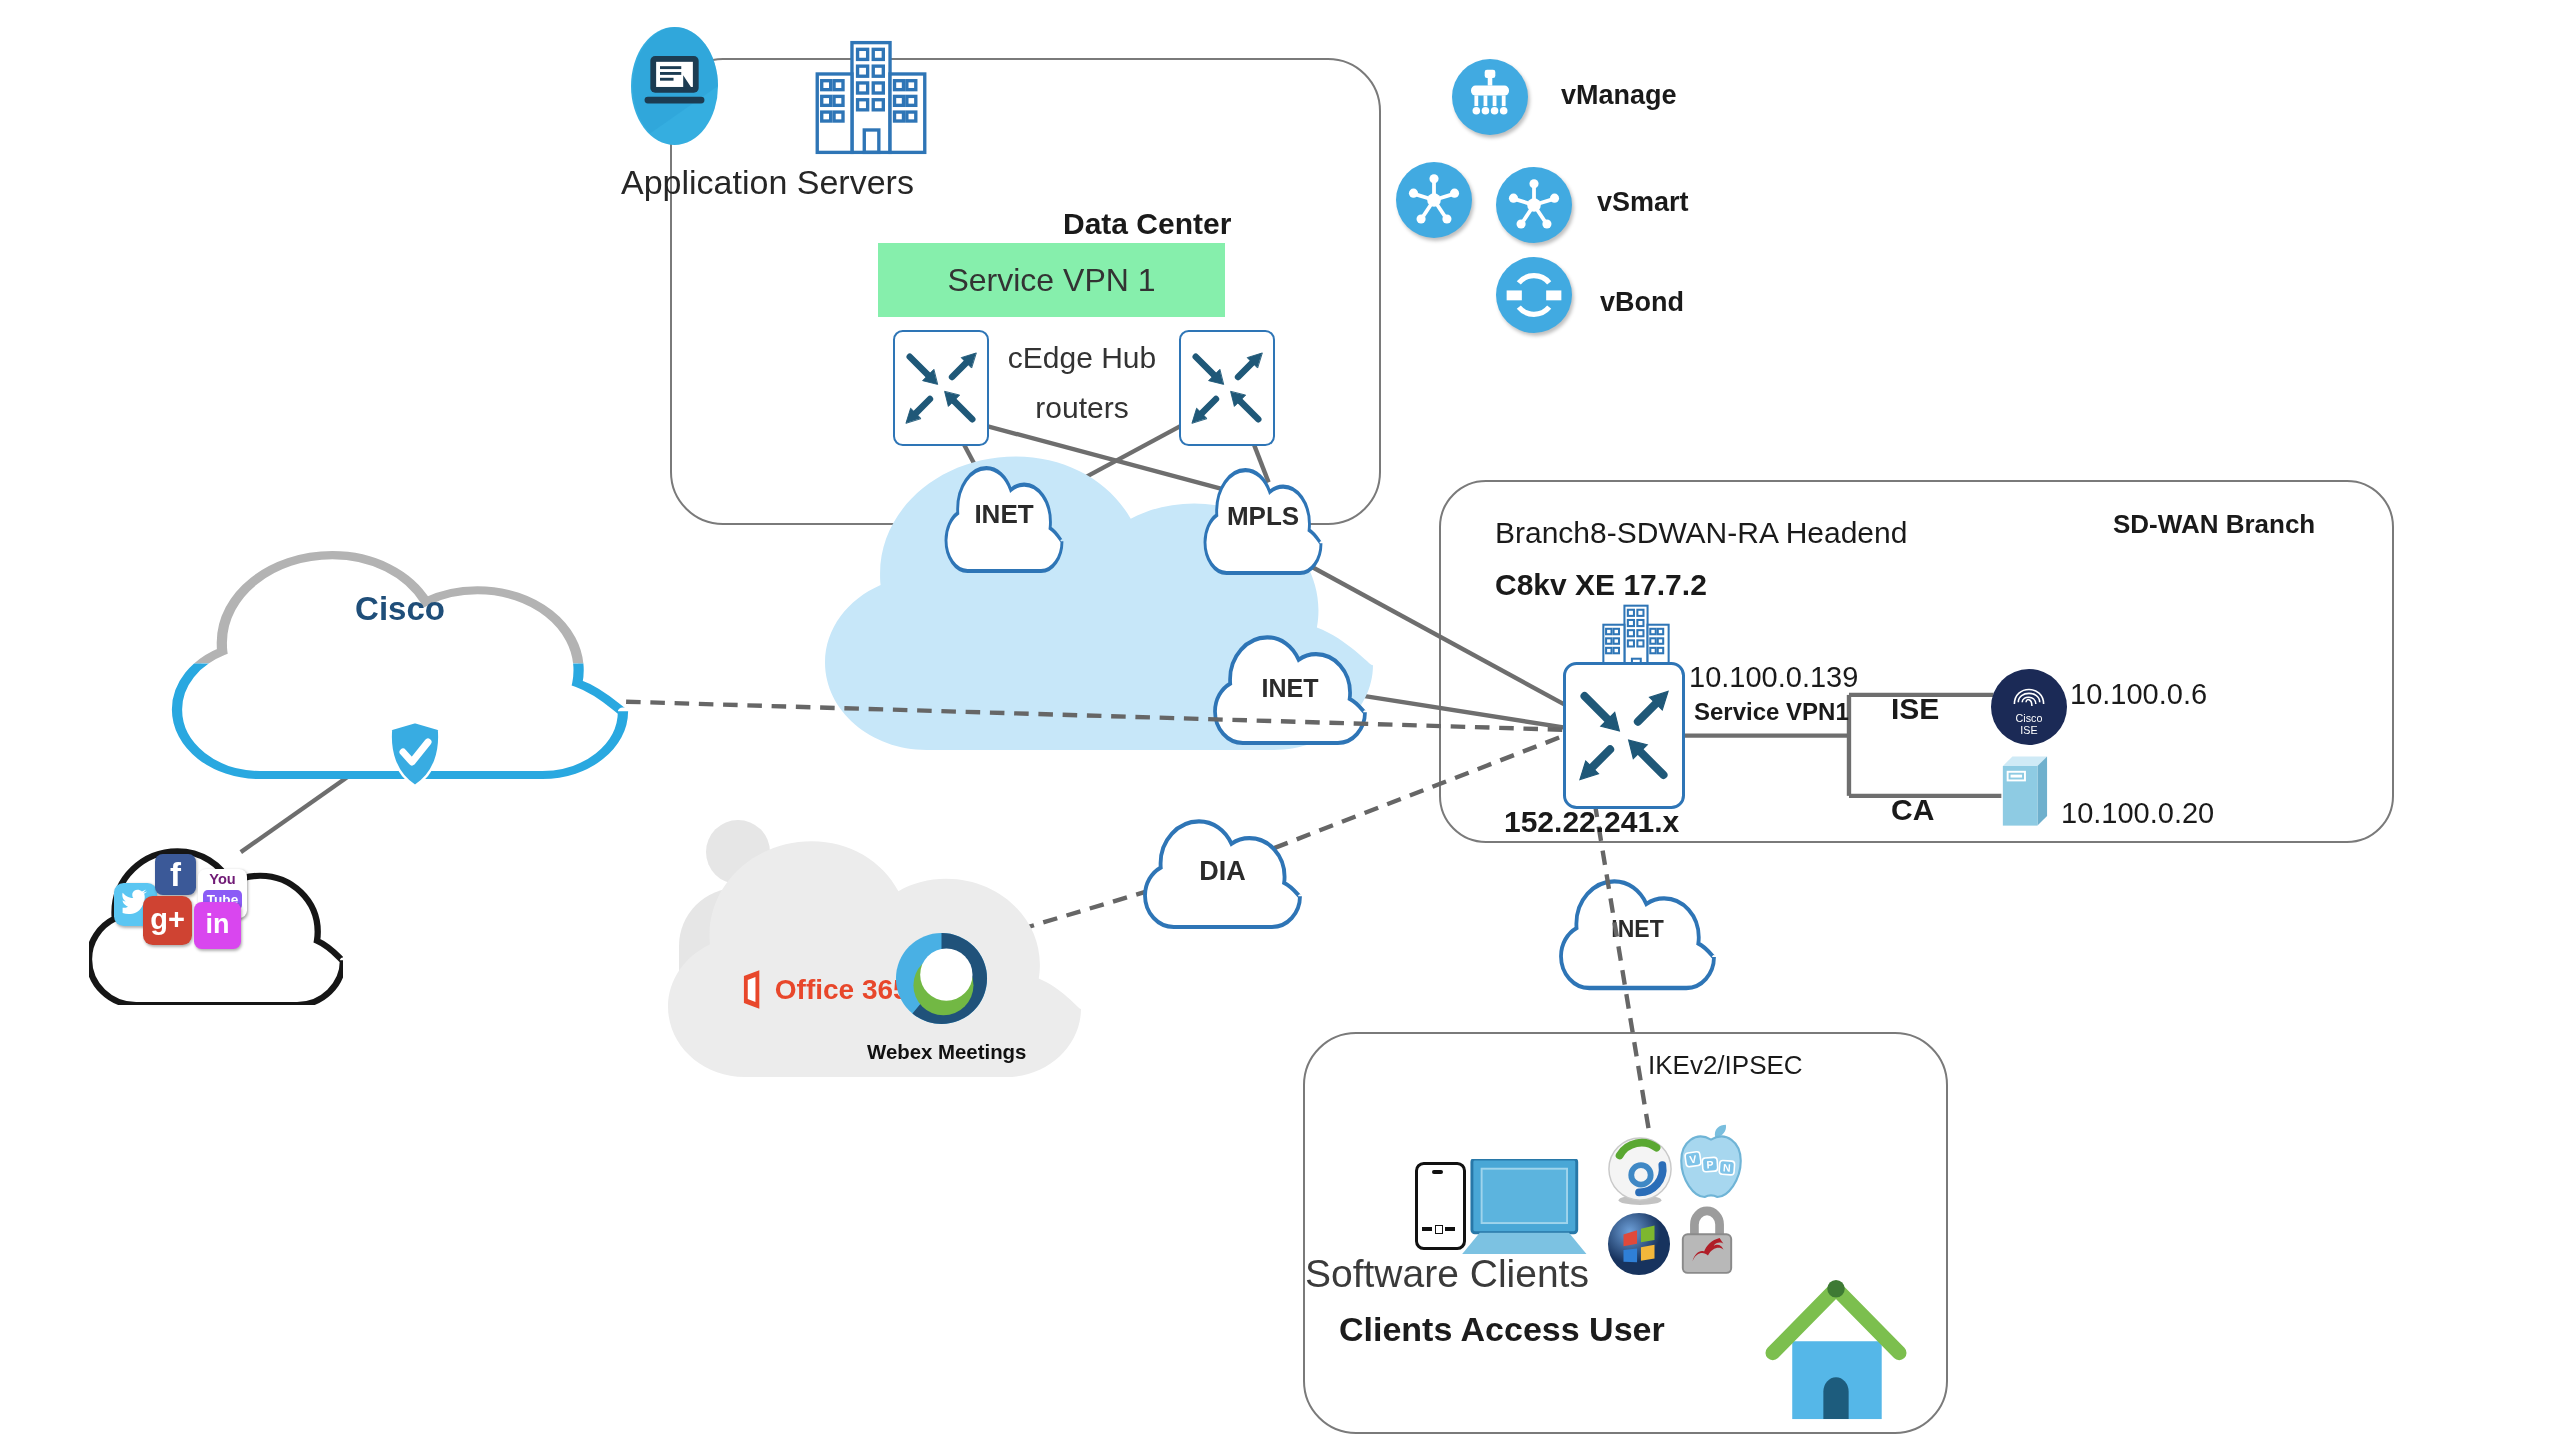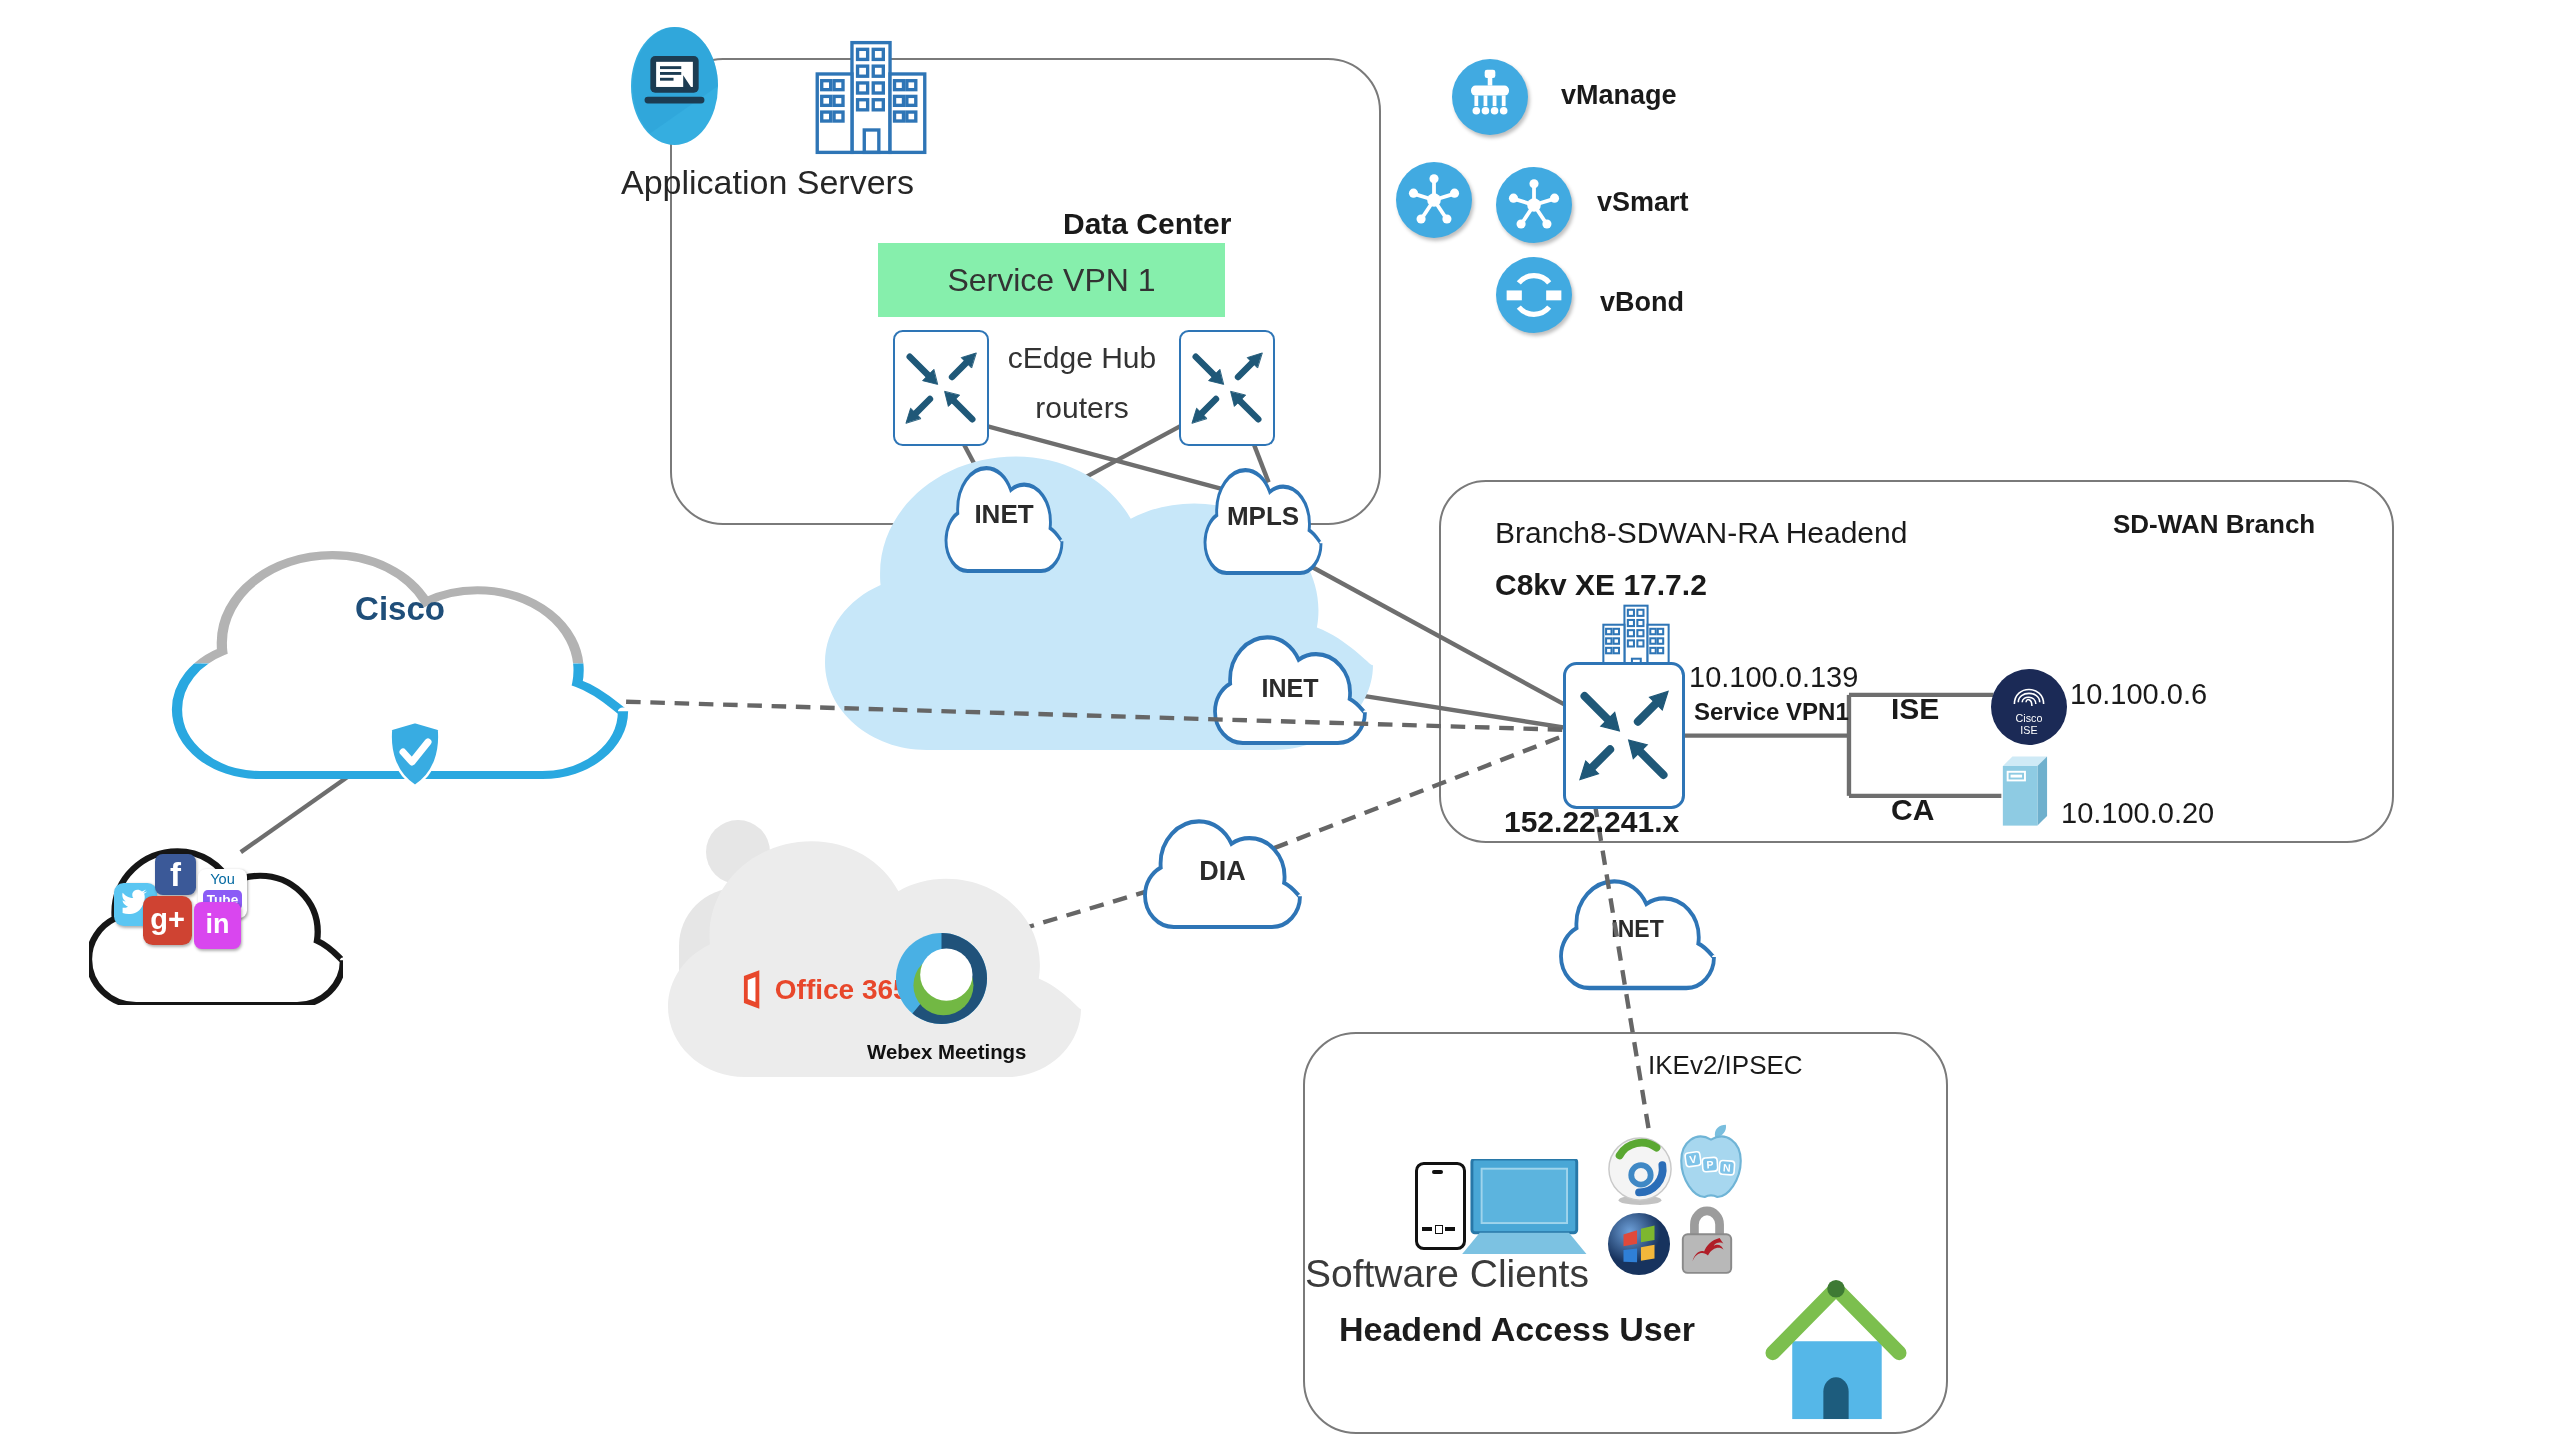--- a/index.html
+++ b/index.html
@@ -264,21 +264,21 @@
     <svg viewBox="0 0 104.5 69" preserveAspectRatio="none" style="width:100%;height:100%">
         <use href="#cloudP" class="cloud-black"></use>
       </svg>
     <div class="abs" style="left:25px;top:41px;width:43px;height:43px;background:#5bc6f2;border-radius:9.7px;box-shadow:1px 1.9px 2.9px rgba(0,0,0,.3);">
       <svg viewBox="0 0 40 40" style="width:100%;height:100%">
         <path d="M8,28 C14,30 22,29 26,22 C29,17 29,12 28,10 L31,8 L27,9 L30,6 L26,8 C23,5 18,6 17,10 C17,12 17,13 18,14 C13,14 10,11 8,9 C7,13 9,16 11,17 C10,17 9,17 8,16 C8,19 11,21 13,22 C12,23 10,23 8,23 Z" fill="#fff"></path>
       </svg>
     </div>
     <div class="abs" style="left:66px;top:11.6px;width:41px;height:41px;background:#3b5998;border-radius:7.8px;box-shadow:1px 1.9px 2.9px rgba(0,0,0,.3);color:#fff;font-weight:bold;font-size:33px;text-align:center;line-height:41px;">f</div>
     <div class="abs" style="left:109px;top:27px;width:49px;height:49px;background:#fff;border-radius:7.8px;box-shadow:1px 1.9px 2.9px rgba(0,0,0,.35);text-align:center;">
-      <div style="font-weight:normal;font-size:14.6px;color:#0369a1;line-height:21.4px;">You</div>
+      <div style="font-weight:bold;font-size:14.6px;color:#701a75;line-height:21.4px;">You</div>
       <div style="margin:0 4.9px;background:#8b5cf6;border-radius:4.9px;color:#fff;font-weight:bold;font-size:13.6px;line-height:19.4px;">Tube</div>
     </div>
     <div class="abs" style="left:54px;top:54px;width:49px;height:49px;background:#cf4332;border-radius:9.7px;box-shadow:1px 1.9px 2.9px rgba(0,0,0,.3);color:#fff;font-weight:bold;font-size:29px;text-align:center;line-height:47px;">g+</div>
     <div class="abs" style="left:105px;top:60px;width:47px;height:47px;background:#d946ef;border-radius:7.8px;box-shadow:1px 1.9px 2.9px rgba(0,0,0,.3);color:#fff;font-weight:bold;font-size:27px;text-align:center;line-height:45px;">in</div>
   </div>
 
   <div class="abs zl3" style="left:679px;top:820px;width:116px;height:155px;">
     <div class="abs" style="left:27px;top:0;width:64px;height:64px;border-radius:50%;background:#e6e6e6;"></div>
     <div class="abs" style="left:0;top:68px;width:116px;height:87px;border-radius:58px 58px 0 0;background:#e6e6e6;"></div>
   </div>
@@ -409,21 +409,21 @@
   </div>
   <div class="abs zl7" style="left:1677px;top:1205px;width:60px;height:70px;">
     <svg viewBox="0 0 62 72" style="width:100%;height:100%">
       <path d="M18,32 V20 A13,14 0 0 1 44,20 V32" fill="none" stroke="#9c9c9c" stroke-width="9"></path>
       <rect x="6" y="30" width="50" height="40" rx="5" fill="#b8b8b8" stroke="#8a8a8a" stroke-width="2"></rect>
       <path d="M16,58 C20,48 28,48 32,52 C36,44 44,42 48,46 C46,40 40,40 38,42 C40,38 46,38 48,40 L44,34 C36,36 30,42 28,48 C24,46 18,50 16,58 Z" fill="#b01e28"></path>
     </svg>
   </div>
 
   <div class="lbl zl7" style="left:1305px;top:1254px;font-size:39px;color:#3a3a3a;">Software Clients</div>
-  <div class="lbl b zl7" style="left:1339px;top:1312px;font-size:34px;color:#1c1c1c;">Headend Access User</div>
+  <div class="lbl b zl7" style="left:1339px;top:1312px;font-size:34px;color:#1c1c1c;">Clients Access User</div>
 
   <div class="abs zl7" style="left:1765px;top:1277px;width:142px;height:146px;">
     <svg viewBox="0 0 146 150" style="width:100%;height:100%">
       <rect x="28" y="66" width="92" height="80" fill="#55b7e8"></rect>
       <g stroke="#7cbf4e" stroke-width="15" stroke-linecap="round" fill="none">
         <path d="M8,78 L73,12"></path>
           <path d="M73,12 L138,78"></path>
       </g>
       <circle cx="73" cy="12" r="9" fill="#3e7a34"></circle>
       <path d="M60,146 V118 A13,15 0 0 1 86,118 V146 Z" fill="#1d5c7d"></path>

